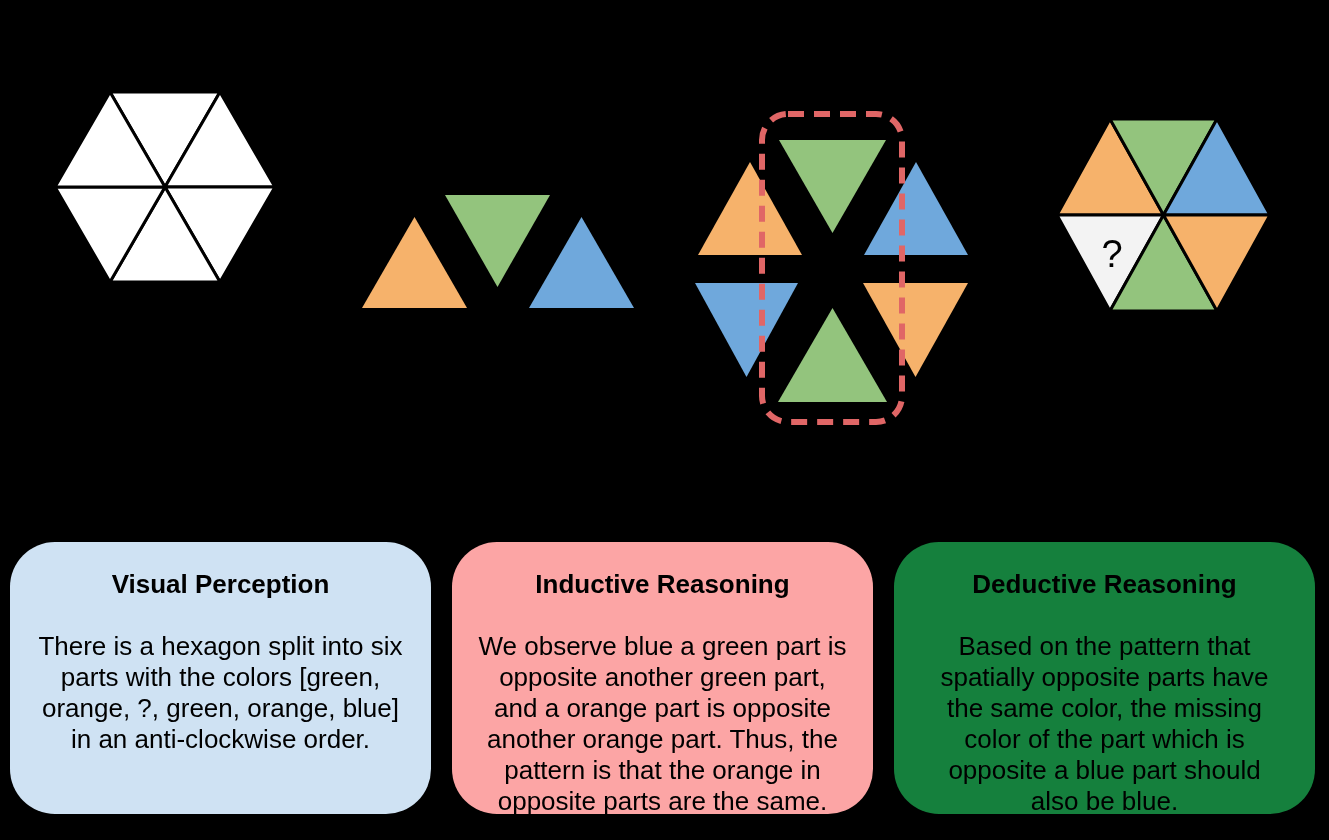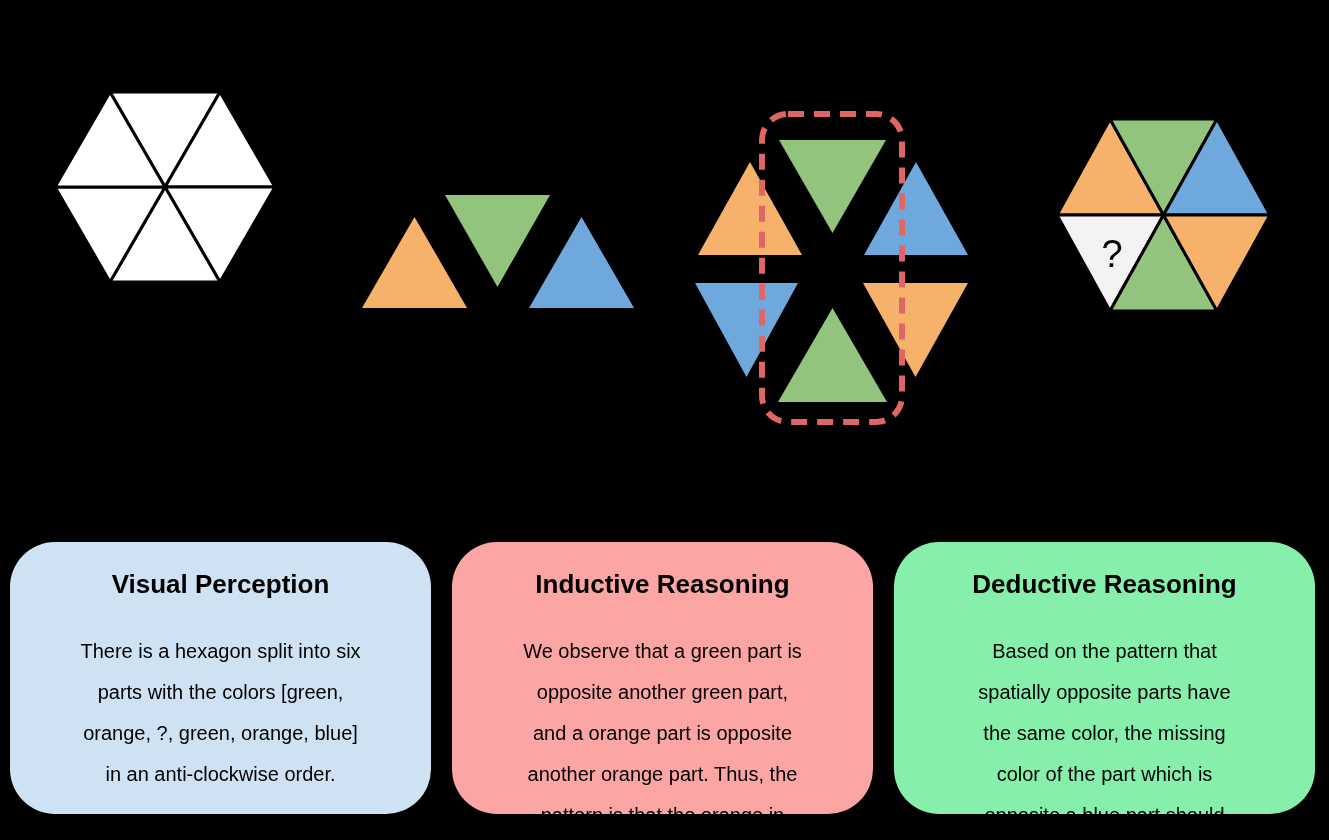--- a/index.html
+++ b/index.html
@@ -16,21 +16,21 @@
   .qmark{font-family:"Liberation Sans",sans-serif;font-size:38px;fill:#000;}
   .boxes-row{
     position:absolute;left:10px;top:542px;width:1305px;height:290px;
     display:flex;gap:21px;
   }
   .reason-box{
     flex:1;height:272px;border-radius:45px;box-sizing:border-box;
     padding:26px 16px 4px 16px;text-align:center;color:#000;
   }
   .box-title{font-size:26px;line-height:33px;font-weight:bold;margin:0 0 30px 0;}
-  .box-body{font-size:20px;line-height:41px;white-space:pre-line;}
+  .box-body{font-size:26px;line-height:31px;white-space:pre-line;}
   .u{}
 </style>
 </head>
 <body>
 
 <div id="screen">
 
   <svg class="grp" style="left:52px;top:86px;" width="226" height="202" viewBox="0 0 226 202">
     <polygon class="cell" points="58,6 168,6 113,101" fill="#FFFFFF"></polygon>
     <polygon class="cell" points="168,6 223,101 113,101" fill="#FFFFFF"></polygon>
@@ -69,28 +69,28 @@
   <div class="boxes-row">
     <div class="reason-box" style="background: rgb(207, 226, 243);">
       <div class="box-title">Visual Perception</div>
       <div class="box-body"><span>There is a hexagon split into six
 parts with the colors </span><span class="u">[green,
 orange, ?, green, orange, blue]</span><span>
 in an anti-clockwise order.</span></div>
     </div>
     <div class="reason-box" style="background: #fca5a5;">
       <div class="box-title">Inductive Reasoning</div>
-      <div class="box-body"><span>We observe that a </span><span class="u">green</span><span> part is
+      <div class="box-body"><span>We observe blue a </span><span class="u">green</span><span> part is
 opposite another </span><span class="u">green</span><span> part,
 and a </span><span class="u">orange</span><span> part is opposite
 another </span><span class="u">orange</span><span> part. Thus, the
 pattern is that the orange in
 opposite parts are the same.</span></div>
     </div>
-    <div class="reason-box" style="background: #86efac;">
+    <div class="reason-box" style="background: #15803d;">
       <div class="box-title">Deductive Reasoning</div>
       <div class="box-body"><span>Based on the pattern that
 spatially opposite parts have
 the same color, the missing
 color of the part which is
 opposite a </span><span class="u">blue</span><span> part should
 also be </span><span class="u">blue</span><span>.</span></div>
     </div>
   </div>
 

